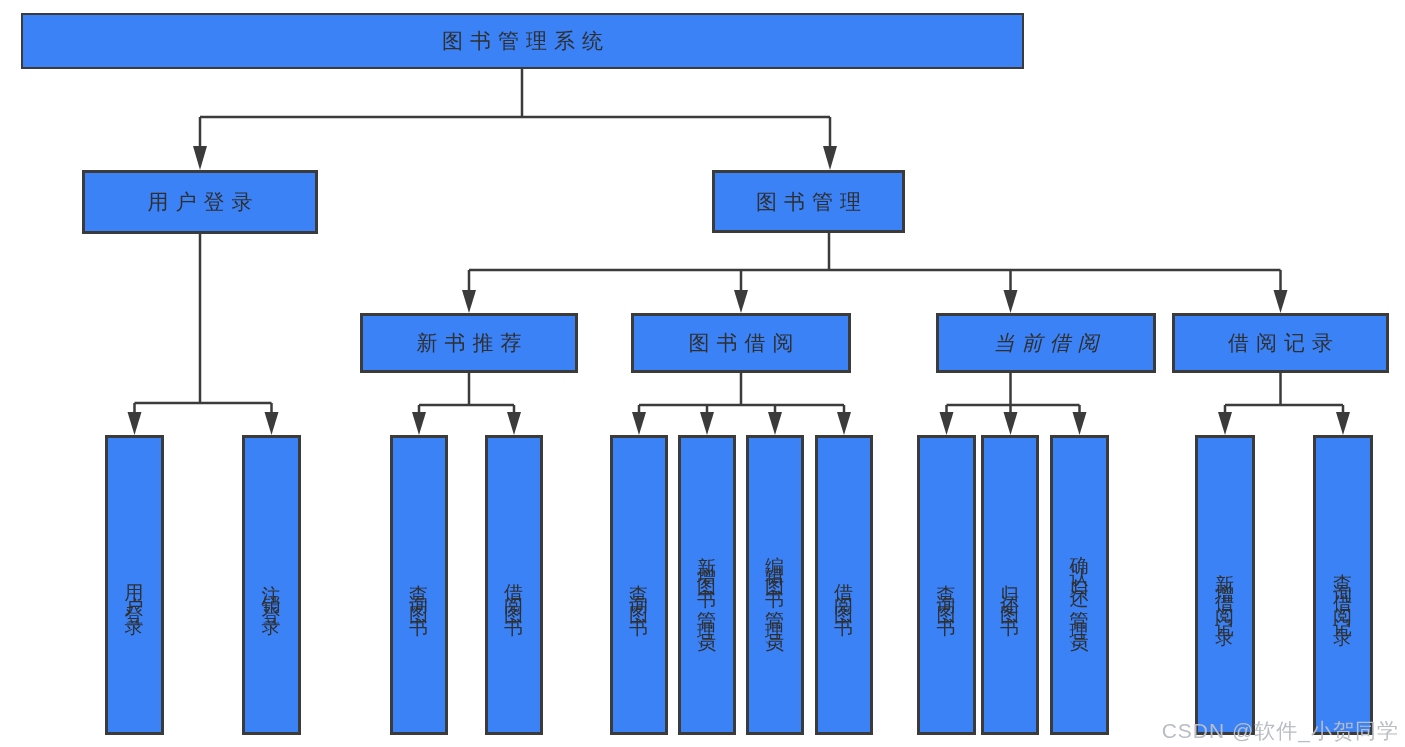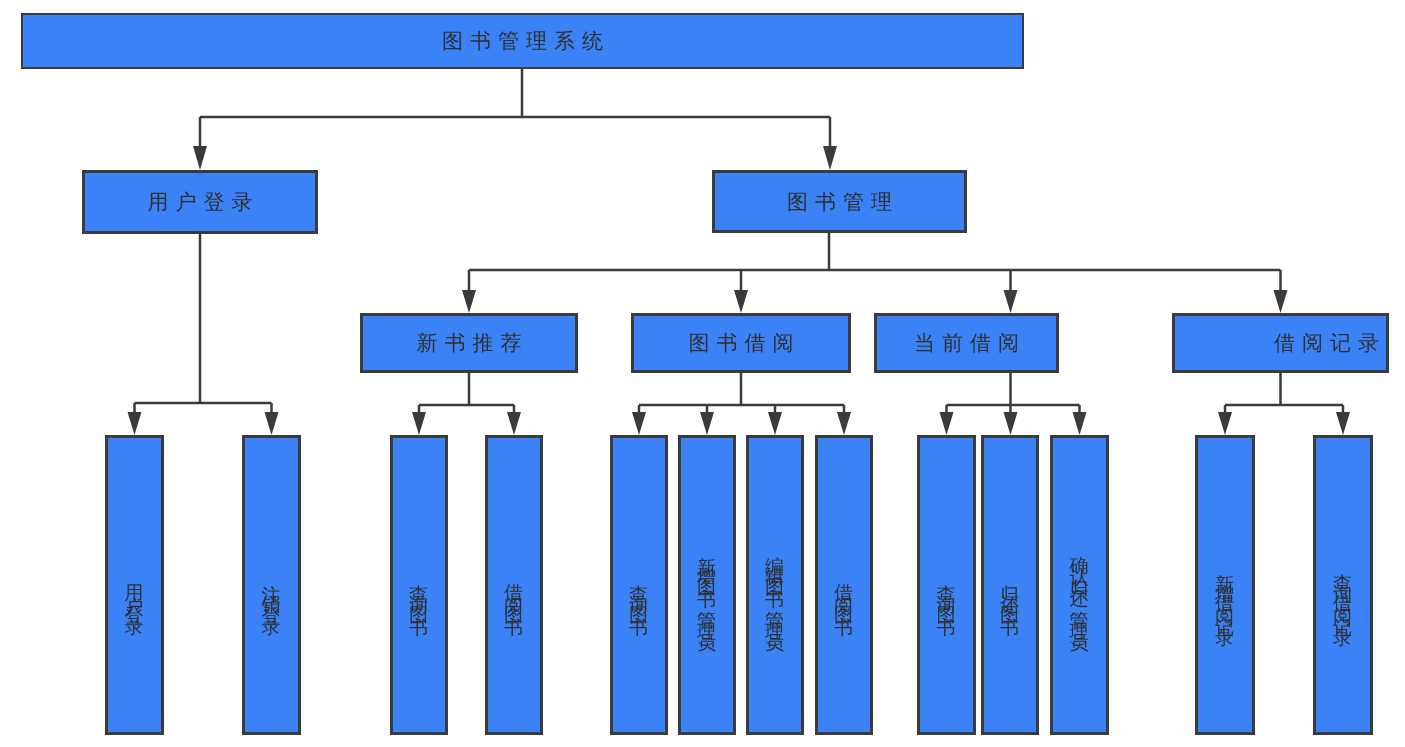--- a/index.html
+++ b/index.html
@@ -96,34 +96,34 @@
     </g>
   </svg>
 
   <div class="node root" style="left:21px; top:13px; width:1003px; height:56px;">
     <span class="lbl">图书管理系统</span>
   </div>
 
   <div class="node" style="left:82px; top:170px; width:236px; height:64px;">
     <span class="lbl">用户登录</span>
   </div>
-  <div class="node" style="left:712px; top:170px; width:255px; height:63px;">
+  <div class="node" style="left:712px; top:170px; width:193px; height:63px;">
     <span class="lbl">图书管理</span>
   </div>
 
   <div class="node" style="left:631px; top:313px; width:220px; height:60px;">
     <span class="lbl">图书借阅</span>
   </div>
   <div class="node" style="left:360px; top:313px; width:218px; height:60px;">
     <span class="lbl">新书推荐</span>
   </div>
-  <div class="node" style="left:874px; top:313px; width:185px; height:60px;">
+  <div class="node" style="left:936px; top:313px; width:220px; height:60px;font-style:italic;">
     <span class="lbl">当前借阅</span>
   </div>
-  <div class="node" style="left:1172px; top:313px; width:217px; height:60px;justify-content:flex-end;">
+  <div class="node" style="left:1172px; top:313px; width:217px; height:60px;">
     <span class="lbl">借阅记录</span>
   </div>
 
   <div class="node leaf" style="left:105px; top:435px; width:59px; height:300px;">
     <span class="lbl">用户登录</span>
   </div>
   <div class="node leaf" style="left:242px; top:435px; width:59px; height:300px;">
     <span class="lbl">注销登录</span>
   </div>
 
@@ -157,14 +157,15 @@
     <span class="lbl">确认归还（管理员）</span>
   </div>
 
   <div class="node leaf" style="left:1195px; top:435px; width:60px; height:300px;">
     <span class="lbl">新增借阅记录</span>
   </div>
   <div class="node leaf" style="left:1313px; top:435px; width:60px; height:300px;">
     <span class="lbl">查询借阅记录</span>
   </div>
 
+  <div class="watermark">CSDN @软件_小贺同学</div>
 
 </div>
 
 </body></html>

